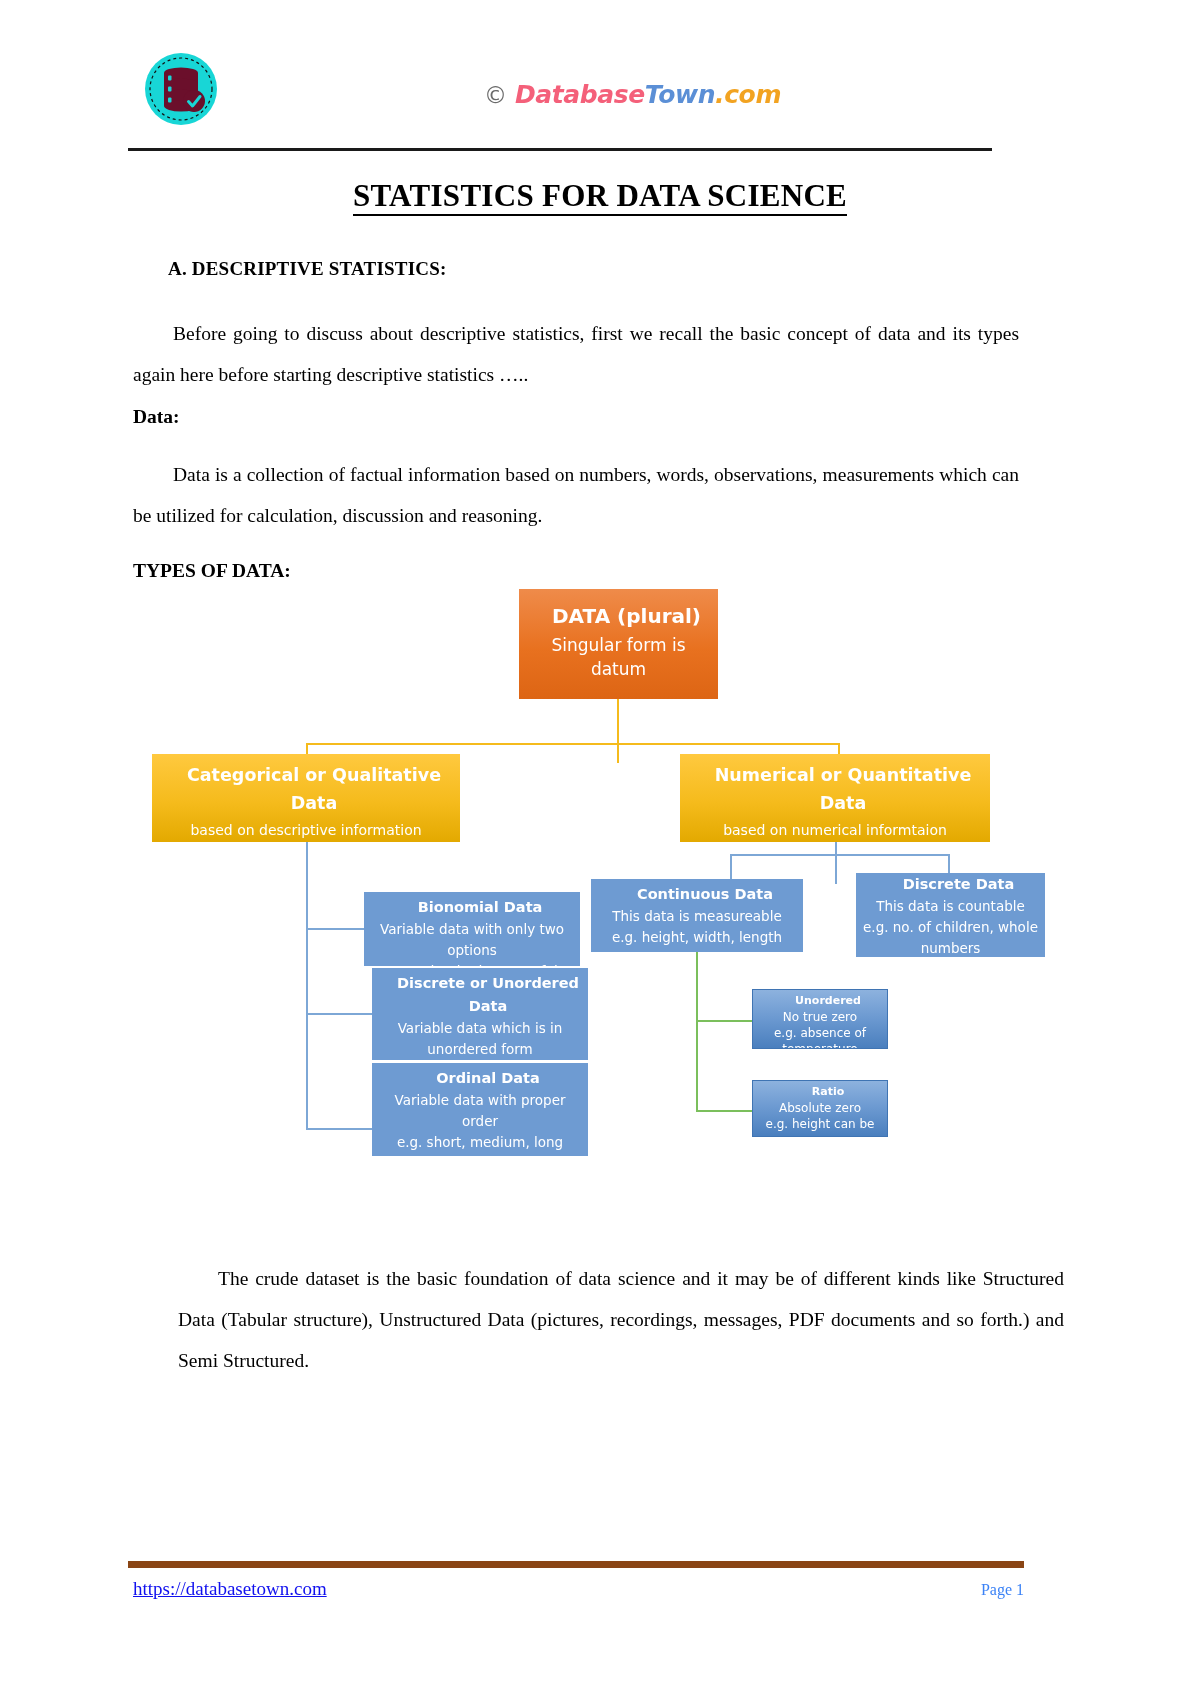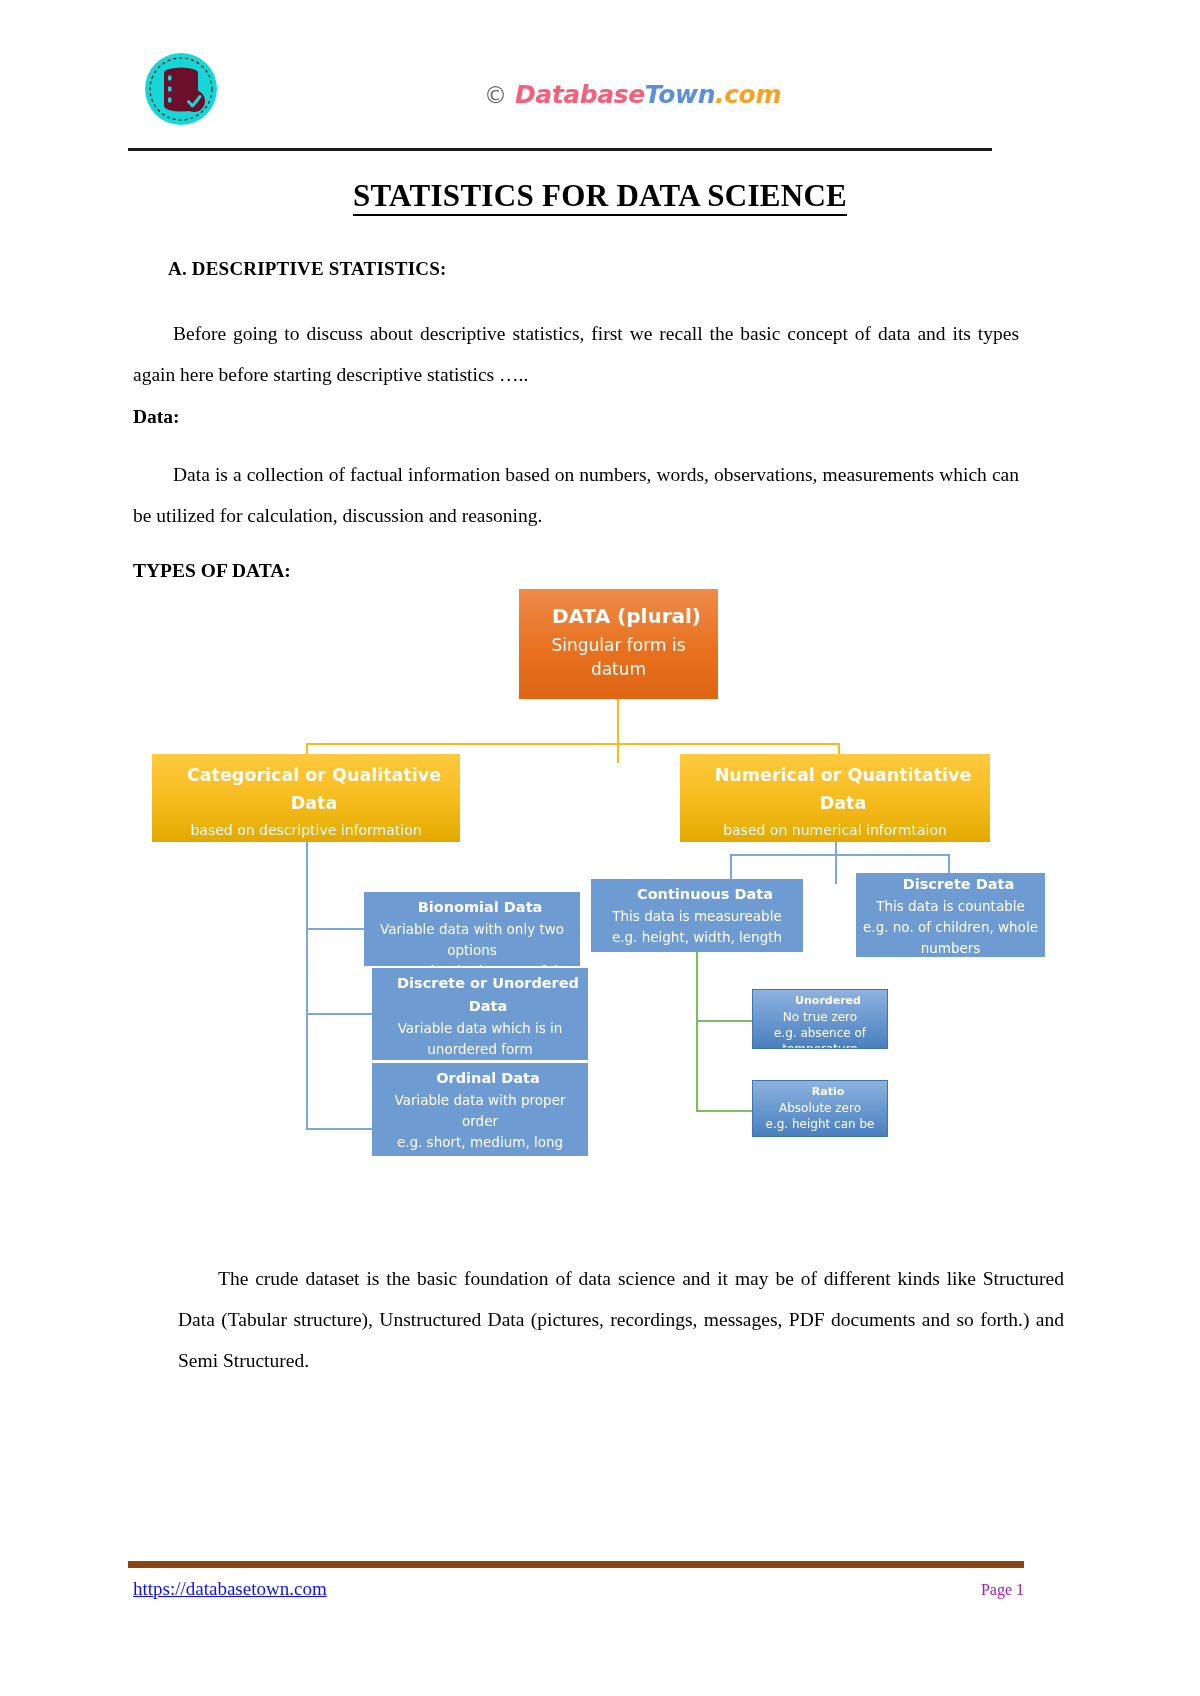--- a/index.html
+++ b/index.html
@@ -204,21 +204,21 @@
     top: 1578px;
     font-size: 19px;
     color: #1010ee;
     text-decoration: underline;
   }
   .footer-page {
     position: absolute;
     right: 176px;
     top: 1581px;
     font-size: 16px;
-    color: #a21caf;
+    color: #3b82f6;
   }
 </style>
 </head>
 <body>
 
 <div class="page">
 
   <div class="header">
     <div class="logo">
       <svg width="74" height="74" viewBox="0 0 74 74">

